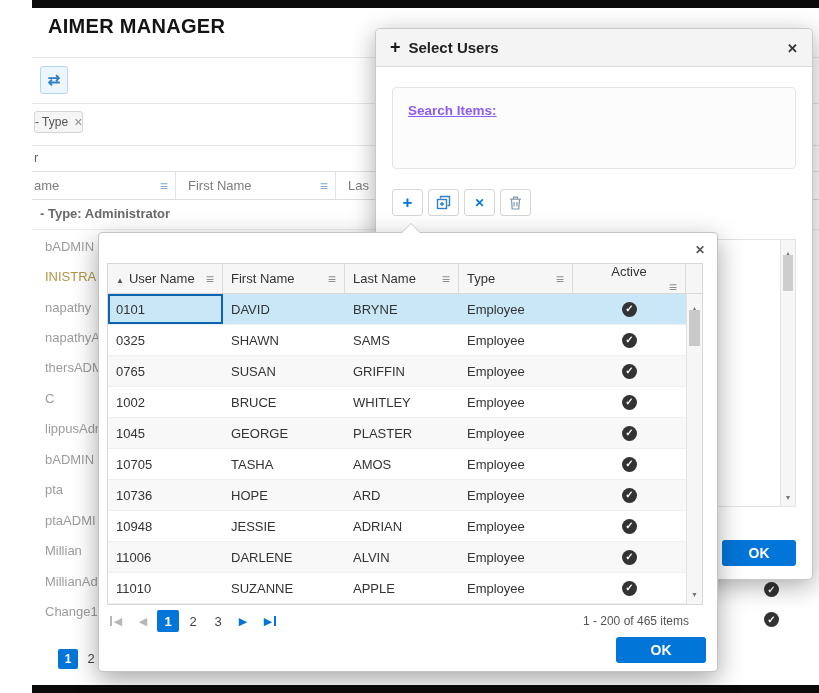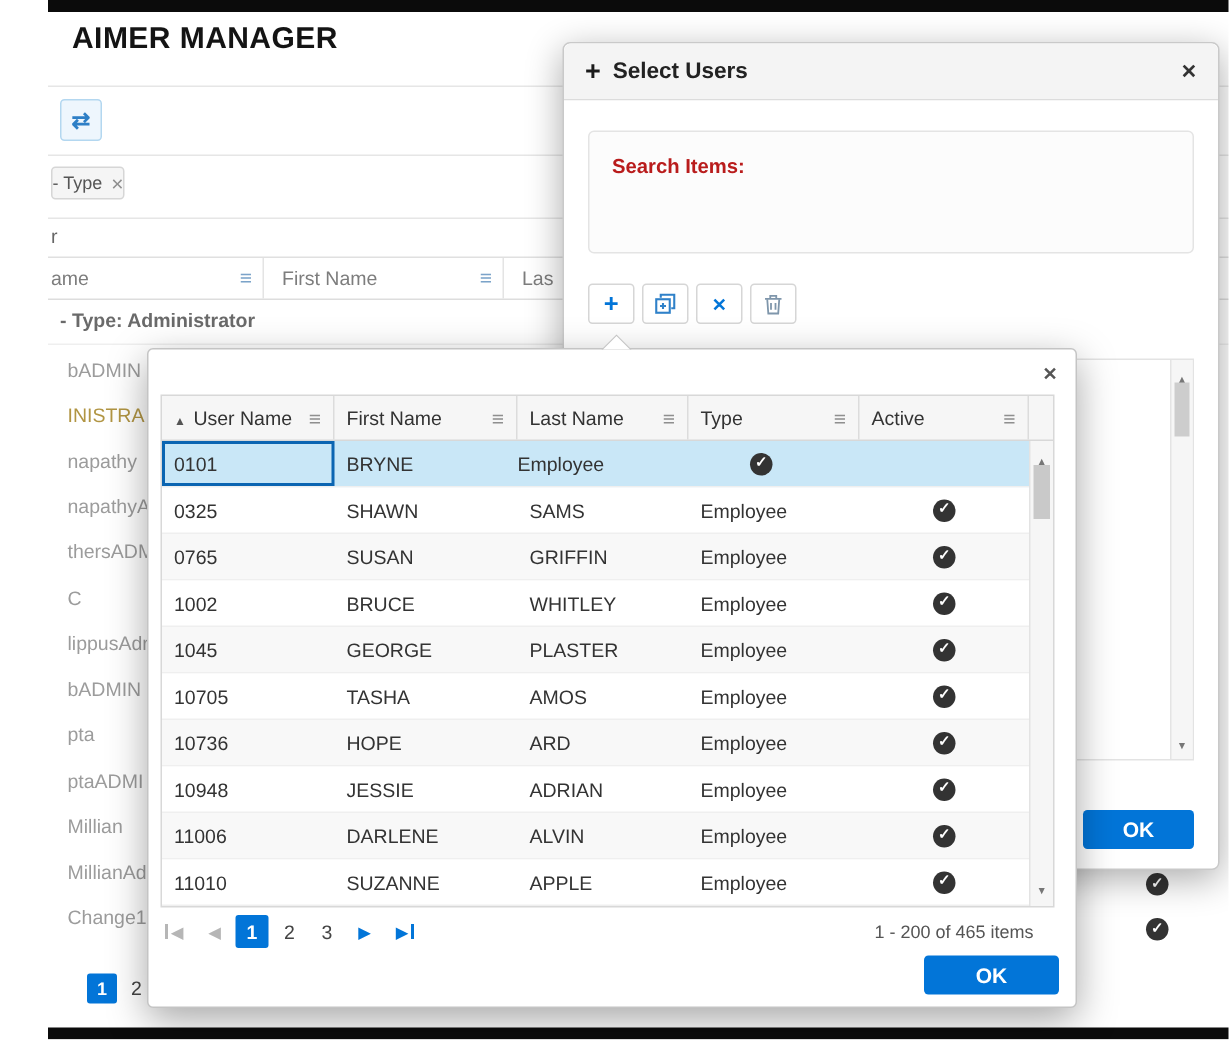--- a/index.html
+++ b/index.html
@@ -38,21 +38,21 @@
   .bg-pg-next{position:absolute;left:49px;top:651px;width:20px;text-align:center;font-size:13px;color:#444;cursor:pointer;}
 
   
   .modal{position:absolute;left:343px;top:28px;width:438px;height:552px;background:#fff;border:1px solid #c9c9c9;border-radius:5px;box-shadow:0 6px 24px rgba(0,0,0,.33);z-index:10;}
   .modal-header{height:38px;background:#f4f4f4;border-bottom:1px solid #dcdcdc;border-radius:5px 5px 0 0;display:flex;align-items:center;padding:0 14px;gap:8px;}
   .ic-plus-dark::before{content:"+";font-weight:700;font-size:18px;color:#1a1a1a;}
   .modal-title{font-size:15px;font-weight:700;color:#222;}
   .modal-close{margin-left:auto;cursor:pointer;}
   .modal-close::before{content:"✕";font-size:13px;font-weight:700;color:#333;}
   .search-panel{position:absolute;left:16px;top:58px;width:404px;height:82px;border:1px solid #e4e4e4;background:#fcfcfc;border-radius:4px;}
-  .search-label{position:absolute;left:15px;top:15px;font-size:13.5px;font-weight:700;color:#b91c1c;}
+  .search-label{position:absolute;left:15px;top:15px;font-size:13.5px;font-weight:700;color:#8b5cf6;text-decoration:underline;}
   .search-row{position:absolute;left:14px;top:44px;width:376px;height:28px;display:flex;}
   .search-input{flex:1;height:28px;border:1px solid #c8c8c8;border-radius:2px 0 0 2px;padding:0 9px;font-size:13px;color:#333;outline:none;background:#fff;font-family:"Liberation Sans",sans-serif;}
   .search-input::placeholder{color:#9b9b9b;}
   .search-btn{width:30px;height:28px;border:1px solid #c8c8c8;border-left:none;background:#fbfbfb;display:flex;align-items:center;justify-content:center;cursor:pointer;border-radius:0 2px 2px 0;}
   .toolbar{position:absolute;left:16px;top:160px;display:flex;gap:5px;}
   .tb-btn{width:31px;height:27px;border:1px solid #d6d6d6;border-radius:3px;background:#fff;display:flex;align-items:center;justify-content:center;cursor:pointer;}
   .tb-plus::before{content:"+";color:var(--accent);font-size:17px;font-weight:700;line-height:1;}
   .tb-x::before{content:"✕";color:var(--accent);font-size:12px;font-weight:700;}
   .listbox{position:absolute;left:16px;top:210px;width:404px;height:268px;border:1px solid #e3e3e3;background:#fff;}
   .lb-sb{position:absolute;right:0;top:0;width:15px;height:100%;background:#f6f6f6;border-left:1px solid #e4e4e4;}
@@ -65,21 +65,21 @@
 
   
   .popup{position:absolute;left:66px;top:232px;width:620px;height:440px;background:#fff;border:1px solid #c4c4c4;border-radius:4px;box-shadow:0 8px 26px rgba(0,0,0,.35);z-index:20;}
   .notch-outer{position:absolute;left:302px;top:-10px;width:0;height:0;border:10px solid transparent;border-top:0;border-bottom:10px solid #c4c4c4;}
   .notch-inner{position:absolute;left:303px;top:-9px;width:0;height:0;border:9px solid transparent;border-top:0;border-bottom:9px solid #fff;}
   .popup-close{position:absolute;top:7px;right:12px;cursor:pointer;}
   .popup-close::before{content:"✕";font-size:12px;font-weight:700;color:#555;}
   .grid{position:absolute;left:8px;top:30px;width:596px;border:1px solid #d8d8d8;background:#fff;}
   .g-header{display:flex;height:30px;background:#f6f6f6;border-bottom:1px solid #d8d8d8;}
   .g-hcell{display:flex;align-items:center;padding:0 8px;font-size:13px;color:#333;border-right:1px solid #dcdcdc;cursor:pointer;}
-  .w-user{width:115px;} .w-first{width:122px;} .w-last{width:114px;} .w-type{width:114px;} .w-active{width:113px;}
+  .w-user{width:115px;} .w-first{width:122px;} .w-last{width:114px;} .w-type{width:114px;} .w-active{width:113px;flex-direction:column;}
   .g-hspacer{flex:1;border-right:none;}
   .sort-ic::before{content:"▲";font-size:8px;color:#555;margin-right:5px;}
   .hmenu{margin-left:auto;cursor:pointer;}
   .hmenu::before{content:"≡";font-size:14px;color:#8f8f8f;}
   .g-body{position:relative;}
   .g-row{display:flex;height:31px;border-bottom:1px solid #efefef;background:#fff;cursor:pointer;}
   .g-row:nth-child(odd){background:#f8f8f8;}
   .g-row.selected{background:var(--selected_row);}
   .g-cell{display:flex;align-items:center;padding:0 8px;font-size:13px;color:#333;overflow:hidden;white-space:nowrap;}
   .cell-active{justify-content:center;}
@@ -236,20 +236,21 @@
         <div class="g-hcell w-active">
           <span>Active</span>
           <span class="hmenu"></span>
         </div>
         <div class="g-hcell g-hspacer"></div>
       </div>
 
       <div class="g-body">
         <div class="g-row selected">
           <div class="g-cell w-user focus-cell">0101</div>
+          <div class="g-cell w-first">DAVID</div>
           <div class="g-cell w-last">BRYNE</div>
           <div class="g-cell w-type">Employee</div>
           <div class="g-cell w-active cell-active">
               <span class="check-circle"></span>
             </div>
         </div>
         <div class="g-row">
           <div class="g-cell w-user">0325</div>
           <div class="g-cell w-first">SHAWN</div>
           <div class="g-cell w-last">SAMS</div>

